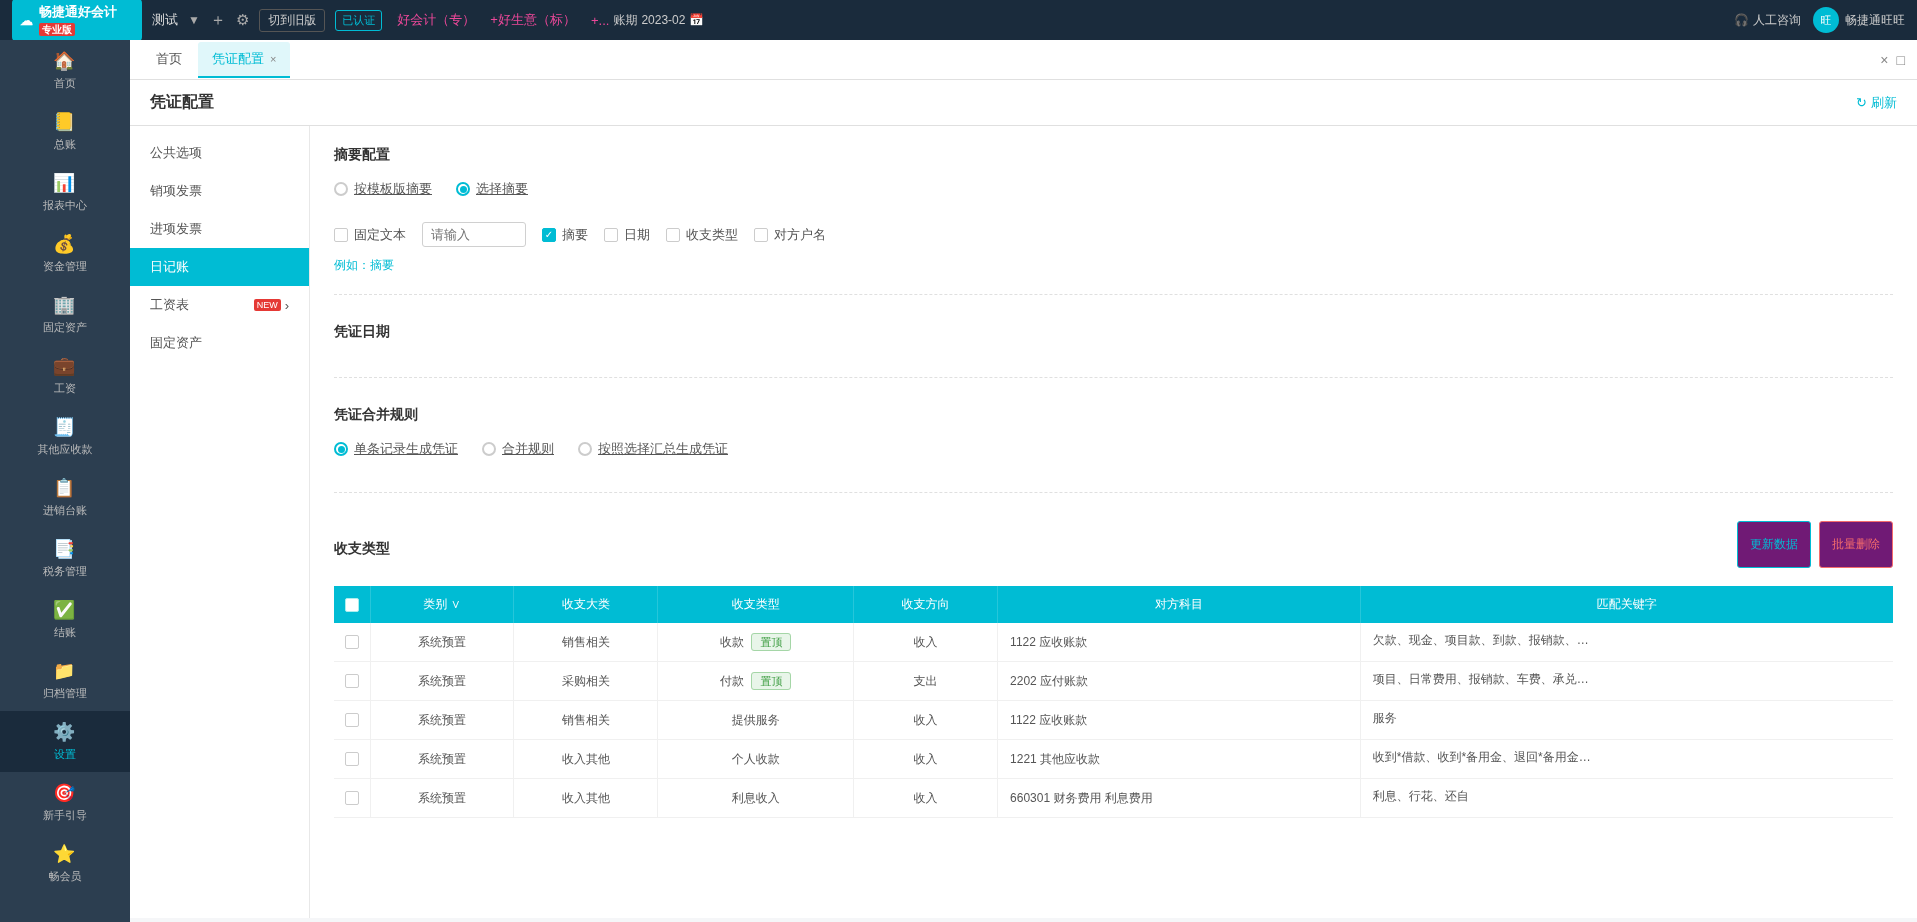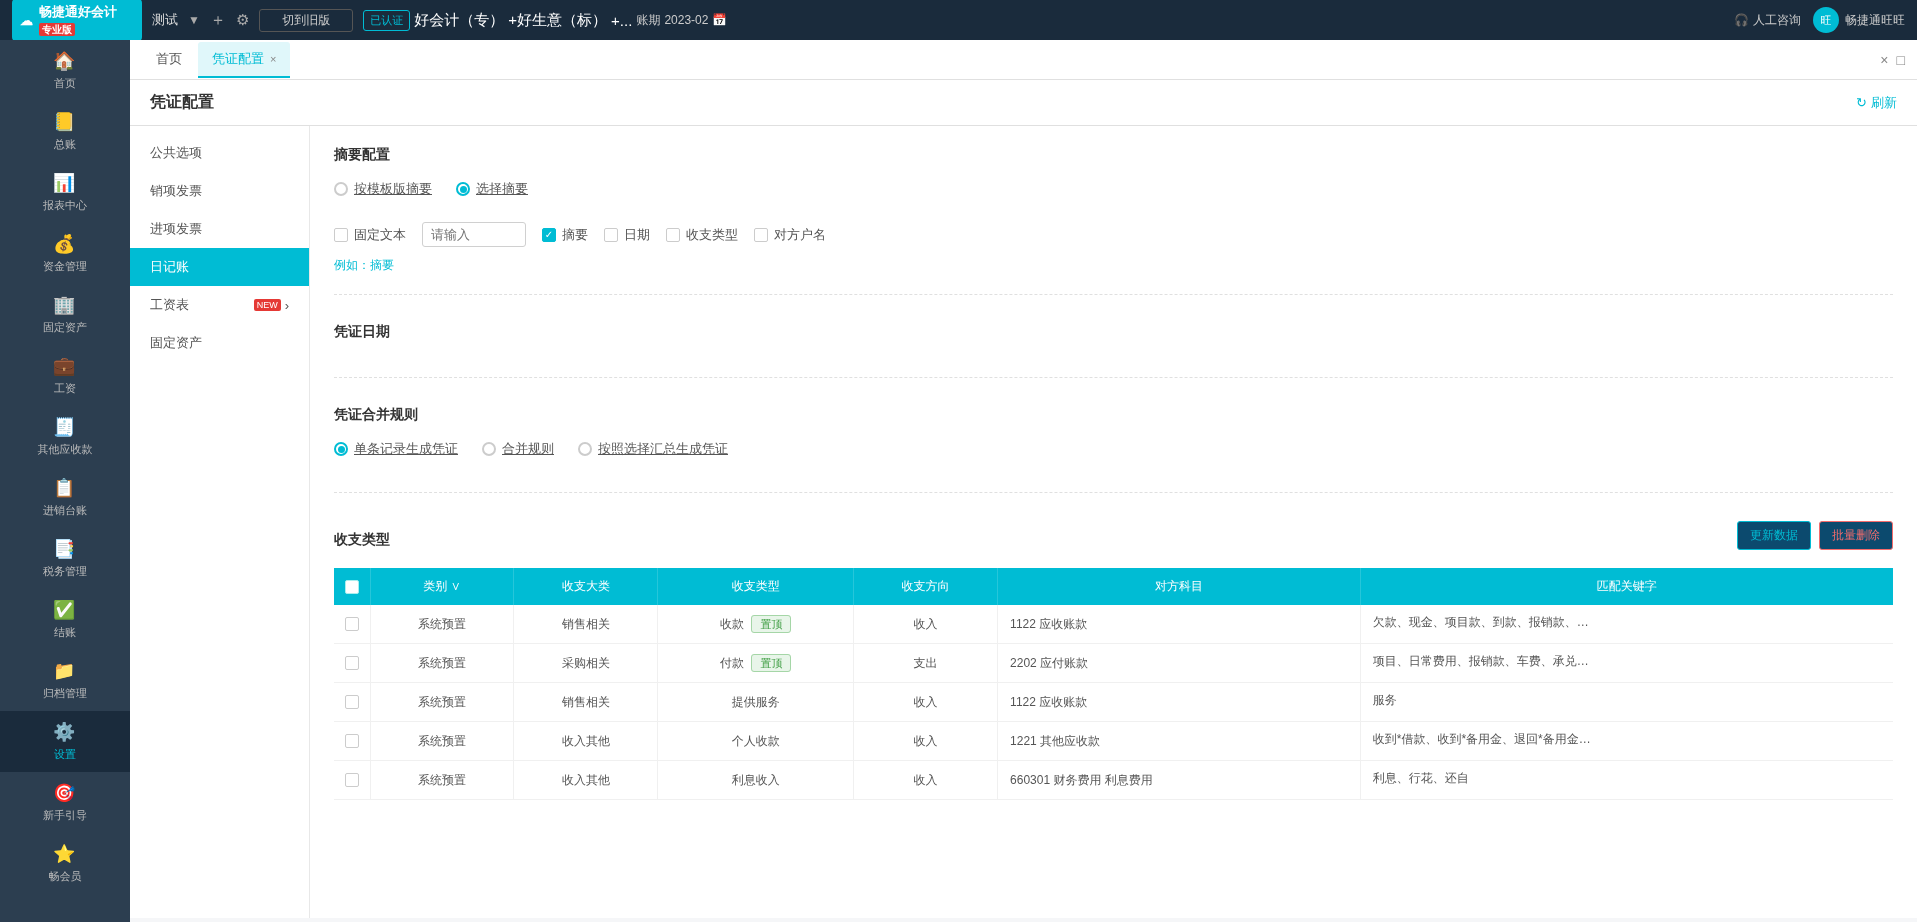--- a/index.html
+++ b/index.html
@@ -6,24 +6,24 @@
     body { font-family: "Microsoft YaHei", "PingFang SC", sans-serif; font-size: 13px; background: #f0f2f5; color: #333; display: flex; flex-direction: column; height: 922px; overflow: hidden; }
 
     
     .topbar { height: 40px; background: #1a2b3c; display: flex; align-items: center; padding: 0 12px; color: #ccc; gap: 10px; flex-shrink: 0; }
     .topbar-brand { display: flex; align-items: center; gap: 6px; background: #00bcd4; padding: 4px 8px; border-radius: 4px; color: #fff; font-weight: bold; font-size: 13px; min-width: 130px; }
     .topbar-brand .sub { font-size: 10px; background: #e53935; color: #fff; padding: 1px 3px; border-radius: 2px; }
     .topbar-title { color: #ddd; font-size: 13px; }
     .topbar-chevron { color: #aaa; font-size: 12px; }
     .topbar-plus { color: #aaa; font-size: 16px; cursor: pointer; }
     .topbar-settings { color: #aaa; font-size: 15px; cursor: pointer; }
-    .topbar-btn { background: transparent; border: 1px solid #555; color: #ccc; padding: 2px 22px; border-radius: 3px; cursor: pointer; font-size: 12px; }
+    .topbar-btn { background: transparent; border: 1px solid #555; color: #ccc; padding: 2px 8px; border-radius: 3px; cursor: pointer; font-size: 12px; }
     .topbar-badges { display: flex; align-items: center; gap: 4px; flex: 1; }
     .badge-certified { background: transparent; border: 1px solid #00bcd4; color: #00bcd4; padding: 2px 6px; border-radius: 3px; font-size: 11px; }
-    .badge-text { color: #ffffff; font-size: 15px; }
+    .badge-text { color: #ec4899; font-size: 13px; margin-left: 11px; }
     .topbar-period { color: #ccc; font-size: 12px; display: flex; align-items: center; gap: 4px; }
     .topbar-right { display: flex; align-items: center; gap: 12px; margin-left: auto; }
     .topbar-help { color: #ccc; font-size: 12px; display: flex; align-items: center; gap: 4px; cursor: pointer; }
     .topbar-user { display: flex; align-items: center; gap: 6px; color: #ccc; font-size: 12px; }
     .user-avatar { width: 26px; height: 26px; border-radius: 50%; background: #00bcd4; display: flex; align-items: center; justify-content: center; color: #fff; font-size: 11px; }
 
     
     .main-layout { display: flex; flex: 1; overflow: hidden; }
 
     
@@ -80,21 +80,21 @@
     .checkbox-row { display: flex; align-items: center; gap: 16px; margin-bottom: 10px; margin-top: 24px; }
     .checkbox-item { display: flex; align-items: center; gap: 6px; cursor: pointer; font-size: 13px; color: #555; }
     .checkbox-box { width: 14px; height: 14px; border: 1px solid #ccc; border-radius: 2px; display: flex; align-items: center; justify-content: center; background: #fff; }
     .checkbox-box.checked { background: #00bcd4; border-color: #00bcd4; color: #fff; font-size: 10px; }
     .text-input { border: 1px solid #d0d0d0; padding: 4px 8px; border-radius: 3px; font-size: 13px; color: #999; width: 104px; outline: none; }
     .hint-text { color: #00bcd4; font-size: 12px; margin-top: 4px; }
 
     
     .table-section { margin-top: 8px; }
     .table-header-actions { display: flex; justify-content: flex-end; gap: 8px; margin-bottom: 8px; }
-    .action-btn { padding: 5px 12px; border-radius: 3px; border: 1px solid #00bcd4; color: #00bcd4; background: #0c4a6e; cursor: pointer; font-size: 12px; }
+    .action-btn { padding: 14px 12px; border-radius: 3px; border: 1px solid #00bcd4; color: #00bcd4; background: #701a75; cursor: pointer; font-size: 12px; }
     .action-btn.danger { border-color: #f56c6c; color: #f56c6c; }
 
     table { width: 100%; border-collapse: collapse; font-size: 12px; }
     table thead tr { background: #00bcd4; color: #fff; }
     table thead th { padding: 10px 8px; text-align: center; font-weight: normal; border-right: 1px solid #26c6da; }
     table thead th:last-child { border-right: none; }
     table tbody tr { border-bottom: 1px solid #f0f0f0; }
     table tbody td { padding: 9px 8px; text-align: center; color: #555; border-right: 1px solid #f0f0f0; }
     table tbody td:last-child { border-right: none; }
     .tag-btn { background: #e8f5e9; color: #43a047; border: 1px solid #a5d6a7; border-radius: 3px; padding: 2px 8px; font-size: 11px; cursor: pointer; }

